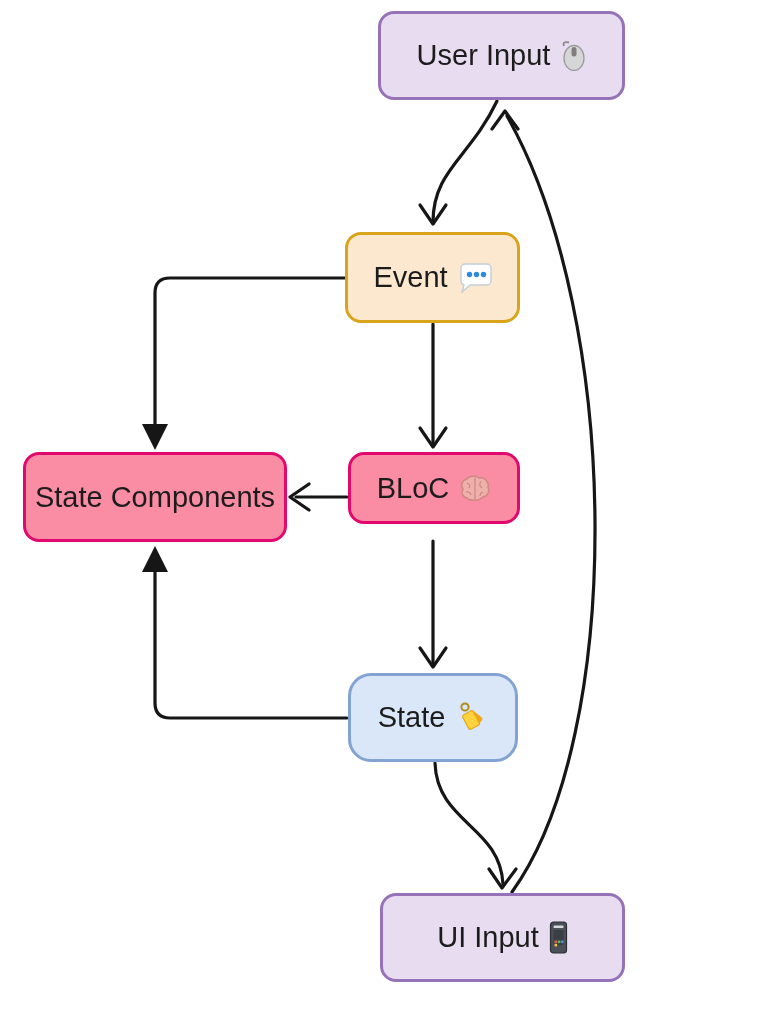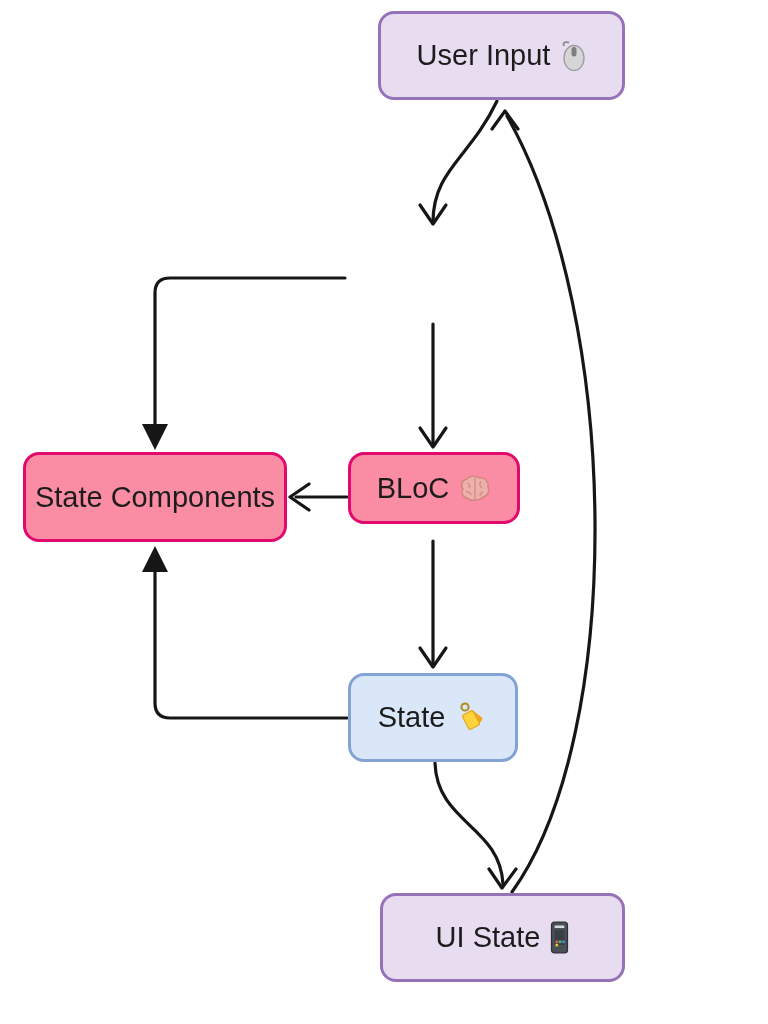--- a/index.html
+++ b/index.html
@@ -68,48 +68,57 @@
 
   <div class="node n-user-input" style="background: rgb(232, 220, 240); border-color: rgb(150, 115, 185);">
     <span>User Input</span>
     <svg class="icon" width="26" height="31" viewBox="0 0 26 31">
       <path d="M4,6 Q2,1 9,2.5" stroke="#8a8a8a" stroke-width="1.8" fill="none"></path>
       <ellipse cx="14" cy="18" rx="10" ry="12.5" fill="#d6d6d6" stroke="#9b9b9b" stroke-width="1.3"></ellipse>
       <rect x="11.5" y="7" width="5" height="9.5" rx="2.5" fill="#7f7f7f"></rect>
     </svg>
   </div>
 
+  <div class="node n-event" style="background: rgb(252, 232, 207); border-color: rgb(217, 164, 27);">
+    <span>Event</span>
+    <svg class="icon" width="34" height="31" viewBox="0 0 34 31">
+      <path d="M7,2 h22 a4,4 0 0 1 4,4 v13 a4,4 0 0 1 -4,4 h-17 l-8,7 2,-7 a4,4 0 0 1 -3,-4 v-13 a4,4 0 0 1 4,-4 z" fill="#ffffff" stroke="#c3ced8" stroke-width="1.4"></path>
+      <circle cx="11.5" cy="12.5" r="2.7" fill="#2f89dd"></circle>
+      <circle cx="18.5" cy="12.5" r="2.7" fill="#2f89dd"></circle>
+      <circle cx="25.5" cy="12.5" r="2.7" fill="#2f89dd"></circle>
+    </svg>
+  </div>
 
   <div class="node n-bloc-components" style="background: rgb(250, 140, 163); border-color: rgb(226, 9, 110);">
     <span>State Components</span>
   </div>
 
   <div class="node n-bloc" style="background: rgb(250, 140, 163); border-color: rgb(226, 9, 110);">
     <span>BLoC</span>
     <svg class="icon" width="32" height="29" viewBox="0 0 32 29">
       <path d="M8,24 C3,23 2,18 4,15 C1,12 3,6 8,5 C10,1.5 18,1.5 20,4 C26,3 30,8 29,13 C31,17 29,22 24,23 C20,27 11,27.5 8,24 Z" fill="#eeb0ab" stroke="#d08880" stroke-width="1.5"></path>
       <path d="M16,3.5 V25.5 M8,9 Q12,10.5 10,14 M22,7.5 Q19,11 23,14 M7,18 Q11,17 12,21 M24,18 Q21,19 21,22" stroke="#d08880" stroke-width="1.2" fill="none"></path>
     </svg>
   </div>
 
-  <div class="node n-state" style="background: rgb(217, 231, 249); border-color: rgb(131, 163, 210);">
+  <div class="node n-state" style="background: rgb(217, 231, 249); border-color: rgb(131, 163, 210); border-radius: 23px;">
     <span>State</span>
     <svg class="icon" width="33" height="33" viewBox="0 0 33 33">
       <circle cx="10" cy="6" r="3.6" fill="none" stroke="#b08c1a" stroke-width="2"></circle>
       <g transform="rotate(38 19 18)">
         <rect x="11" y="12" width="15" height="11" rx="2" fill="#f2a71b"></rect>
       </g>
       <g transform="rotate(62 16 19)">
         <rect x="8" y="13" width="16" height="12" rx="2" fill="#ffd23e" stroke="#e3a81c" stroke-width="1.2"></rect>
       </g>
     </svg>
   </div>
 
   <div class="node n-ui-update" style="background: rgb(232, 220, 240); border-color: rgb(150, 115, 185);">
-    <span>UI State</span>
+    <span>UI Input</span>
     <svg class="icon" width="19" height="33" viewBox="0 0 19 33">
       <rect x="1.5" y="1" width="16" height="31" rx="3" fill="#4b5058" stroke="#2b2e33" stroke-width="1.2"></rect>
       <rect x="4.5" y="4.5" width="10" height="2.6" rx="1.2" fill="#d4d9dd"></rect>
       <rect x="4.5" y="9" width="10" height="15" fill="#3a3e45"></rect>
       <rect x="5.5" y="19.5" width="2.6" height="2.6" fill="#e25b4a"></rect>
       <rect x="8.8" y="19.5" width="2.6" height="2.6" fill="#57b85a"></rect>
       <rect x="12.1" y="19.5" width="2.6" height="2.6" fill="#3f8fe0"></rect>
       <rect x="5.5" y="22.8" width="2.6" height="2.6" fill="#f0c23a"></rect>
     </svg>
   </div>

